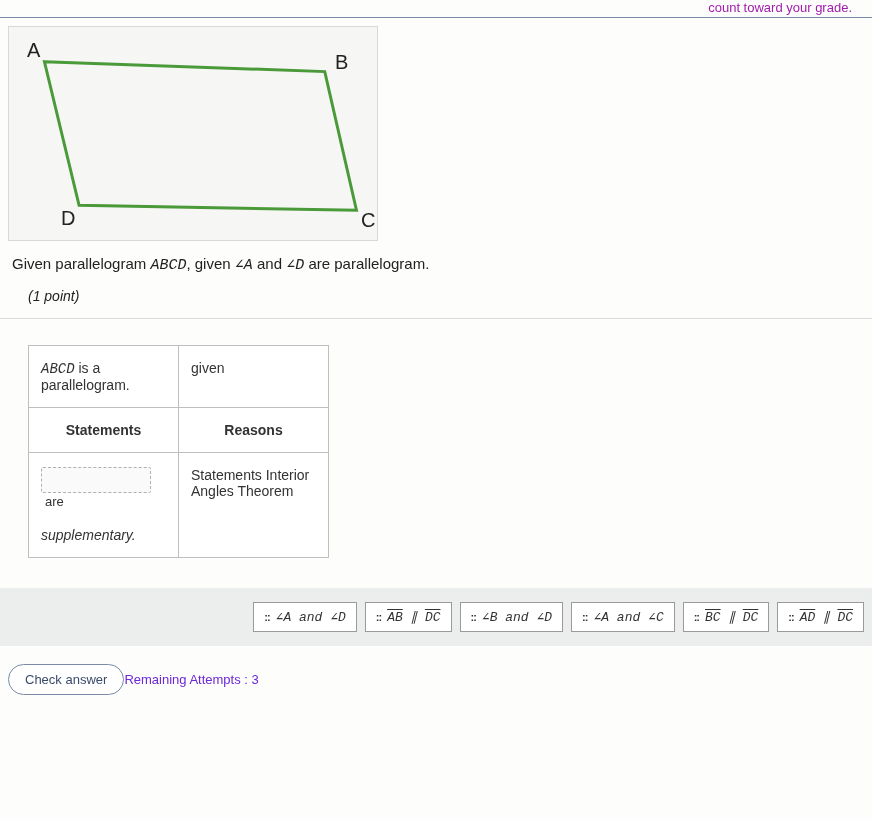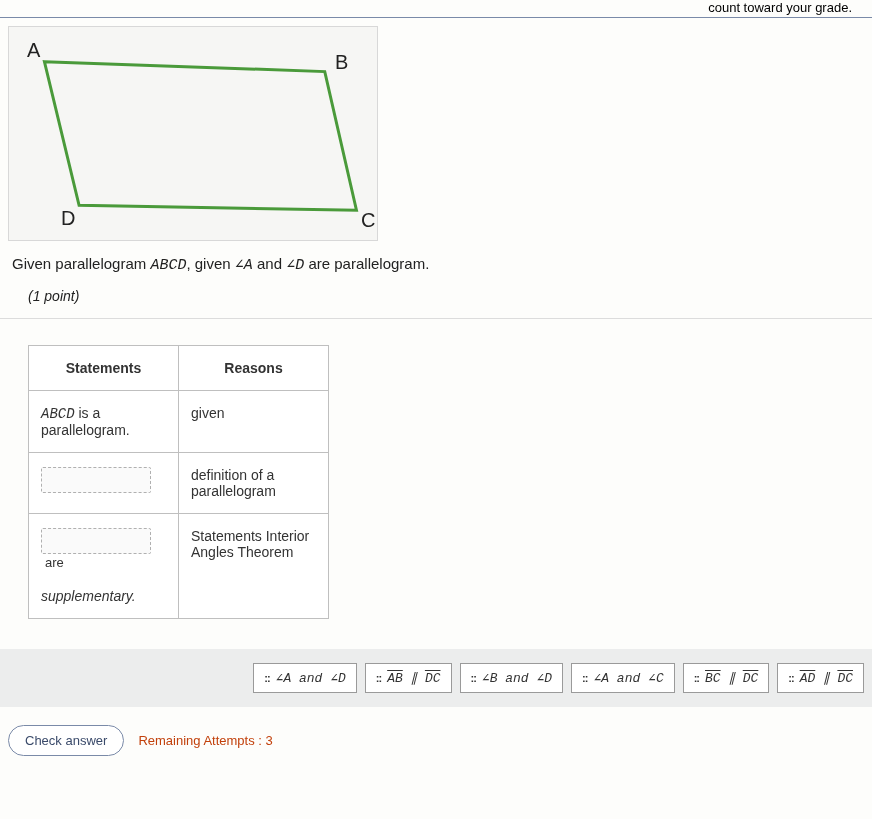--- a/index.html
+++ b/index.html
@@ -1,17 +1,17 @@
 <!DOCTYPE html>
 <html><head>
 <meta charset="utf-8">
 <style>
 * { box-sizing: border-box; margin: 0; padding: 0; }
 body { font-family: Arial, Helvetica, sans-serif; background: #fdfdfb; color: #333; width: 872px; }
-.top-fragment { text-align: right; padding: 0 20px; color: #000000; font-size: 13px; }
+.top-fragment { text-align: right; padding: 0 20px; color: #a21caf; font-size: 13px; }
 .top-rule { border: none; border-top: 1px solid #7a8aa8; margin: 2px 0 0 0; }
 .figure-wrap { border: 1px solid #d8d8d8; width: 370px; height: 215px; margin: 8px 0 0 8px; position: relative; background: #f6f6f4; }
 .figure-wrap svg { width: 100%; height: 100%; }
 .vlabel { position: absolute; font-size: 20px; font-weight: 500; color: #222; }
 .prompt-block { padding: 14px 12px 0 12px; font-size: 15px; color: #222; }
 .prompt-block p { margin-bottom: 14px; }
 .mathit { font-style: italic; font-family: Liberation Mono, monospace; }
 .points { font-style: italic; font-size: 14px; padding-left: 16px; margin-bottom: 16px;}
 .hr2 { border: none; border-top: 1px solid #dcdcdc; }
 .table-wrap { padding: 26px 0 0 28px; }
@@ -21,23 +21,23 @@
 table.proof td { background: #fff; }
 .stmt-col { width: 150px; }
 .reason-col { width: 150px; }
 .blank-slot { display: inline-block; border: 1.5px dashed #b0b0b0; border-radius: 2px; width: 110px; height: 26px; vertical-align: middle; background: #fafafa; }
 .row3 .after-blank { font-size: 13px; margin-left: 4px;}
 .row3 .below { margin-top: 18px; font-style: italic; }
 .answer-bar { background: #eceded; margin-top: 30px; padding: 14px 8px; display: flex; justify-content: flex-end; gap: 8px; flex-wrap: wrap; }
 .tile { border: 1px solid #9a9a9a; background: #fff; padding: 6px 10px; font-size: 13px; display: inline-flex; align-items: center; gap: 6px; cursor: grab; font-family: 'Times New Roman', serif; }
 .tile .grip { font-family: Arial; font-weight: bold; letter-spacing: -1px; color: #333; font-size: 11px;}
 .seg { text-decoration: overline; }
-.footer-row { padding: 18px 8px; display: flex; align-items: center; gap: 14px; }
+.footer-row { padding: 18px 8px; display: flex; align-items: center; }
 .check-btn { border: 1px solid #7a8aa8; background: #fff; color: #3a4a6a; padding: 7px 16px; border-radius: 18px; font-size: 13px; cursor: pointer; }
-.remaining { font-size: 13px; color: #c2410c; }
+.remaining { font-size: 13px; color: #6d28d9; }
 </style>
 </head>
 <body>
 
 <div class="top-fragment">count toward your grade.</div>
 <hr class="top-rule">
 
 <div class="figure-wrap">
   <svg viewBox="0 0 370 215">
     <polygon points="35,35 318,45 350,185 70,180" fill="none" stroke="#4a9a3a" stroke-width="3"></polygon>
@@ -54,34 +54,28 @@
   </p>
   <p class="points">(1 point)</p>
 </div>
 
 <hr class="hr2">
 
 <div class="table-wrap">
   <table class="proof">
     <tbody>
         <tr>
-      <th class="stmt-col">Statements</th>
-      <th class="reason-col">Reasons</th>
-    </tr>
-    <tr>
       <td>
         <span class="mathit">ABCD</span><span> is a parallelogram.</span>
       </td>
       <td>given</td>
     </tr>
     <tr>
-      <td>
-        <span class="blank-slot"></span>
-      </td>
-      <td>definition of a parallelogram</td>
+      <th class="stmt-col">Statements</th>
+      <th class="reason-col">Reasons</th>
     </tr>
     <tr class="row3">
       <td>
         <span class="blank-slot"></span>
         <span class="after-blank">are</span>
         <div class="below">supplementary.</div>
       </td>
       <td>Statements Interior Angles Theorem</td>
     </tr>
   </tbody>

